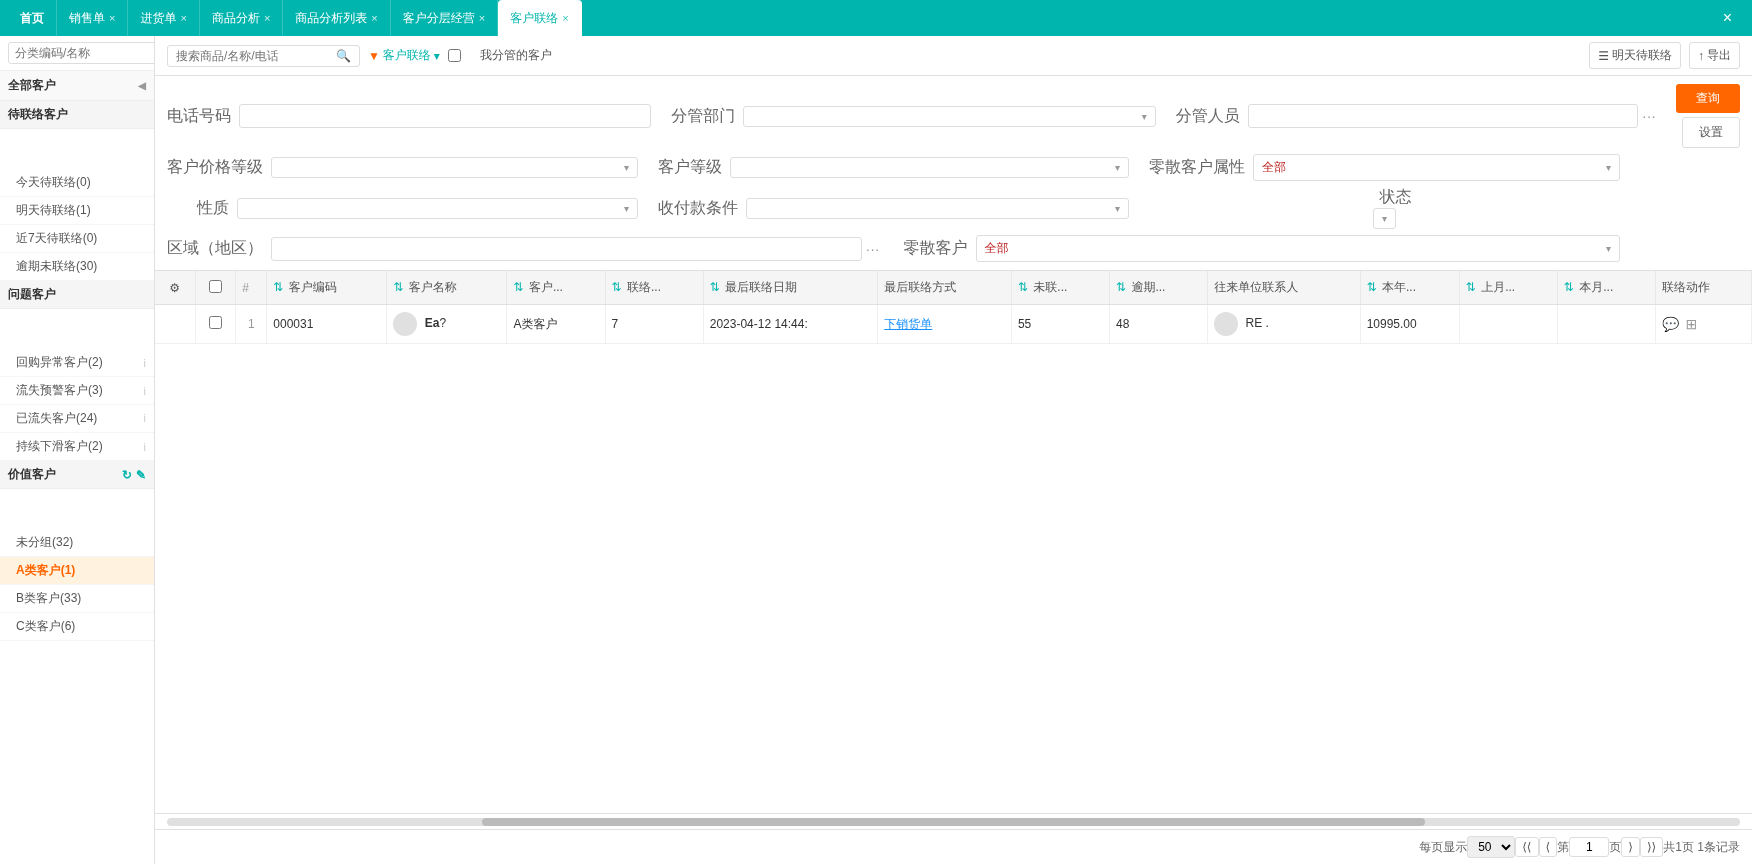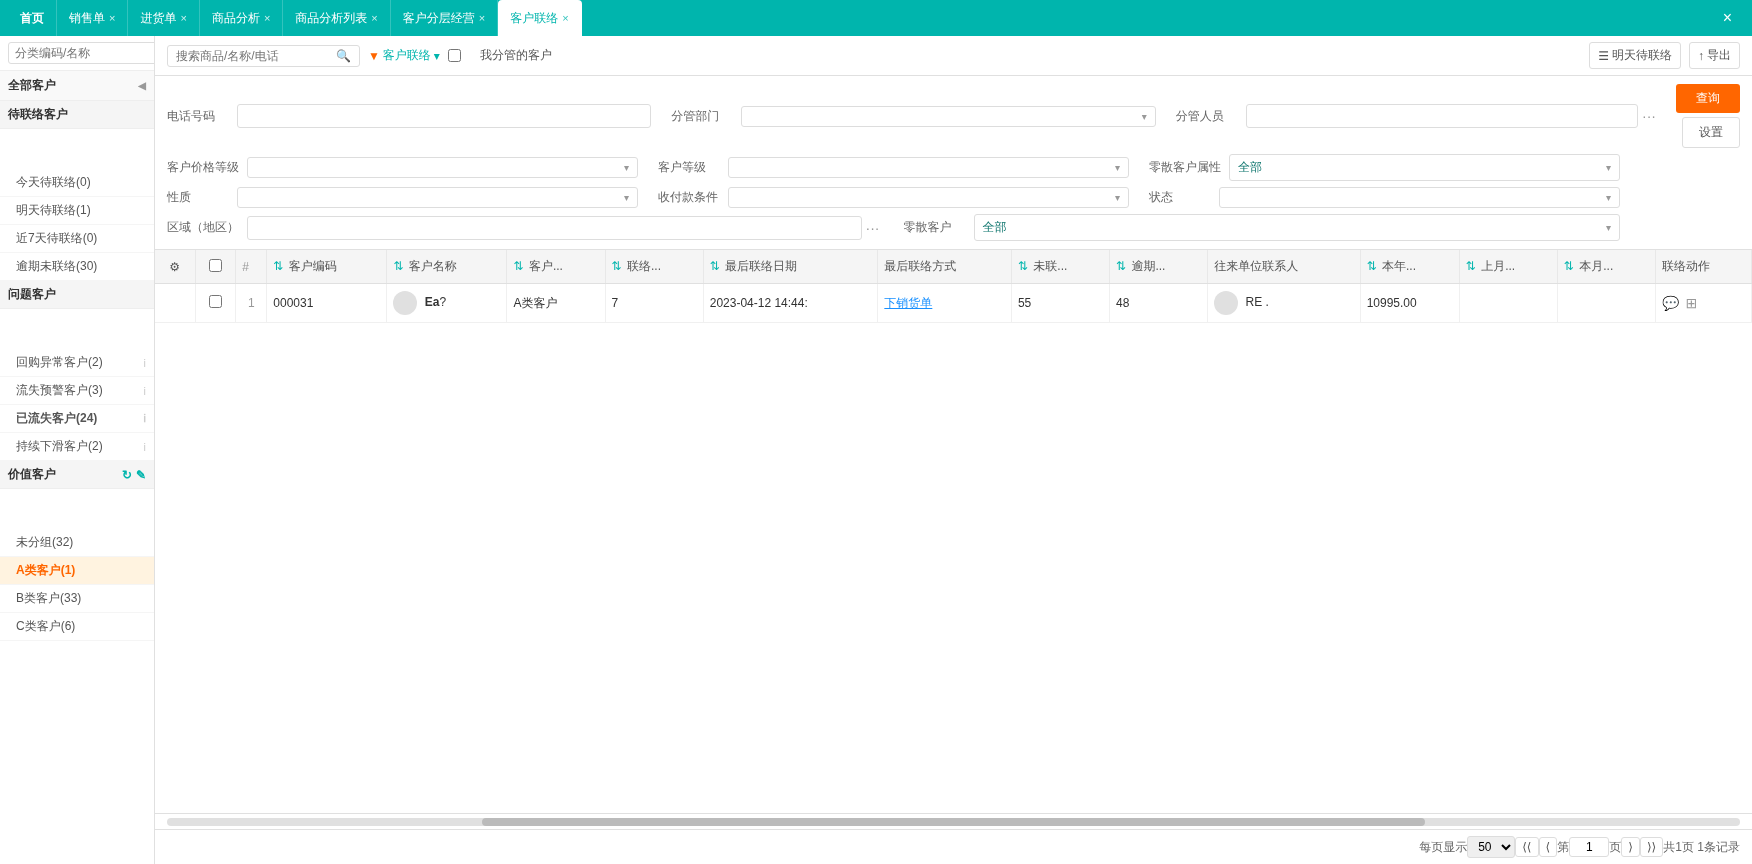--- a/index.html
+++ b/index.html
@@ -117,35 +117,35 @@
       display: flex; align-items: center; gap: 0;
       margin-bottom: 6px;
     }
     .filter-row:last-child { margin-bottom: 0; }
     .filter-cell {
       display: flex; align-items: center;
       flex: 1; min-width: 0;
     }
     .filter-label {
       color: #666; white-space: nowrap;
-      min-width: 70px; 
-      padding-right: 8px; font-size: 12px;
+      min-width: 70px; text-align: right;
+      padding-right: 8px; font-size: 16px;
     }
     .filter-input {
       flex: 1; border: 1px solid #ddd; border-radius: 3px;
       padding: 4px 8px; font-size: 12px; outline: none;
       background: #fff; min-width: 0;
     }
     .filter-select {
       flex: 1; display: flex; align-items: center;
       border: 1px solid #ddd; border-radius: 3px;
       padding: 4px 8px; background: #fff; cursor: pointer;
       min-width: 0; justify-content: space-between;
     }
-    .filter-select .select-text { color: #0f766e; flex: 1; }
+    .filter-select .select-text { color: #b91c1c; flex: 1; }
     .filter-select .select-arrow { color: #999; font-size: 10px; }
     .filter-dots { color: #999; cursor: pointer; padding: 4px; font-size: 14px; }
     .btn-query {
       background: #ff6600; color: #fff;
       border: none; border-radius: 3px;
       padding: 6px 20px; cursor: pointer;
       font-size: 12px; white-space: nowrap;
     }
     .btn-settings {
       background: #fff; color: #555;
@@ -295,21 +295,21 @@
     </div>
     <div class="sidebar-category">
       <div class="sidebar-item" style="display:flex;justify-content:space-between;align-items:center;">
         <span>回购异常客户(2)</span>
         <span style="color:#ccc;font-size:11px;">ℹ</span>
       </div>
       <div class="sidebar-item" style="display:flex;justify-content:space-between;align-items:center;">
         <span>流失预警客户(3)</span>
         <span style="color:#ccc;font-size:11px;">ℹ</span>
       </div>
-      <div class="sidebar-item" style="display:flex;justify-content:space-between;align-items:flex-start;font-weight:bold;">
+      <div class="sidebar-item" style="display:flex;justify-content:space-between;align-items:flex-start;">
         <span>已流失客户(24)</span>
         <span style="color:#ccc;font-size:11px;">ℹ</span>
       </div>
       <div class="sidebar-item" style="display:flex;justify-content:space-between;align-items:center;">
         <span>持续下滑客户(2)</span>
         <span style="color:#ccc;font-size:11px;">ℹ</span>
       </div>
     </div>
 
     <div class="sidebar-sub-header">
@@ -420,21 +420,21 @@
             <span class="select-arrow">▾</span>
           </div>
         </div>
         <div class="filter-cell" style="margin-left:20px;">
           <span class="filter-label">收付款条件</span>
           <div class="filter-select">
             <span class="select-text"></span>
             <span class="select-arrow">▾</span>
           </div>
         </div>
-        <div class="filter-cell" style="margin-left:20px;">
+        <div class="filter-cell" style="margin-left:20px;flex-direction:column;">
           <span class="filter-label">状态</span>
           <div class="filter-select">
             <span class="select-text"></span>
             <span class="select-arrow">▾</span>
           </div>
         </div>
         <div style="min-width:120px;padding-left:16px;"></div>
       </div>
 
       <div class="filter-row">

